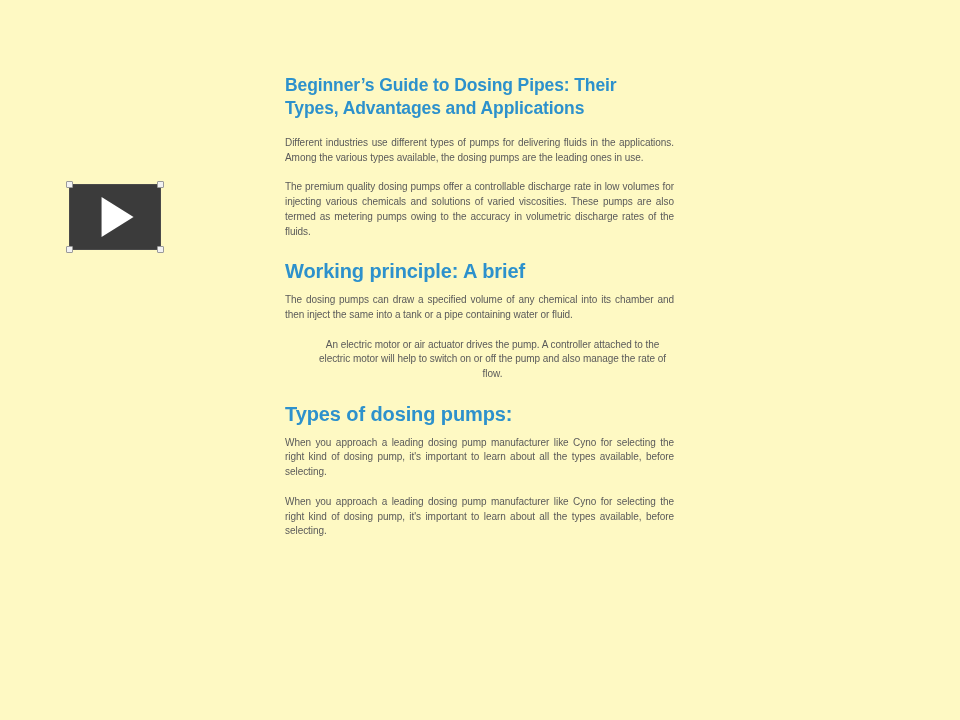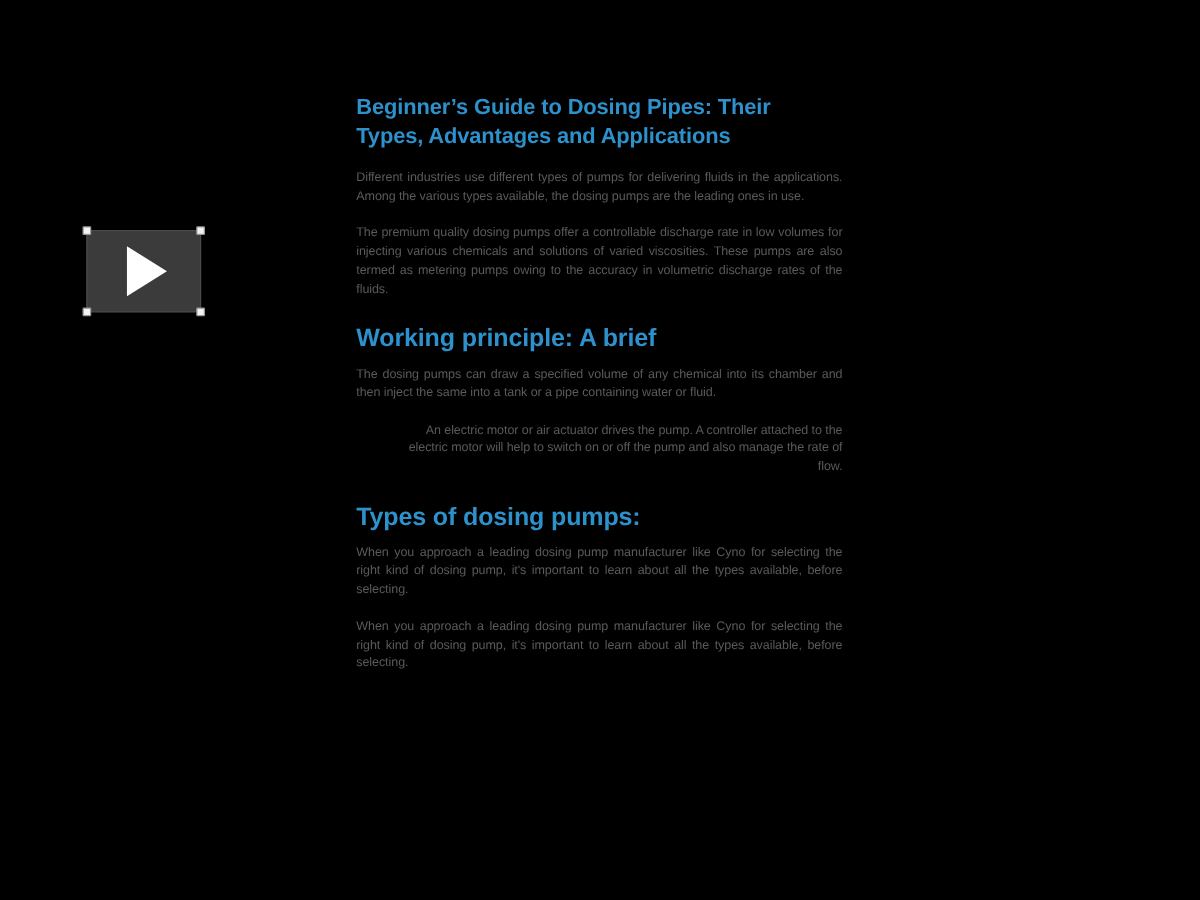--- a/index.html
+++ b/index.html
@@ -12,21 +12,21 @@
     height: 720px;
     overflow: hidden;
     font-family: "Liberation Sans", sans-serif;
     -webkit-font-smoothing: antialiased;
   }
 
   .slide {
     position: relative;
     width: 960px;
     height: 720px;
-    background: #000000;
+    background: #fef9c3;
   }
 
   
   .video-block {
     position: absolute;
     left: 66px;
     top: 181px;
     width: 98px;
     height: 72px;
   }
@@ -93,21 +93,21 @@
 
   p.body {
     margin: 0 0 15px 0;
     font-size: 10px;
     line-height: 14.7px;
     color: #5a5a5a;
     text-align: justify;
     letter-spacing: -0.05px;
   }
   p.body.ragged {
-    text-align: right;
+    text-align: center;
     margin-left: 26px;
   }
 
   a.inline-link {
     color: #3a8ec6;
     text-decoration: underline;
   }
 
   ul.bullets {
     margin: 14px 0 0 0;

